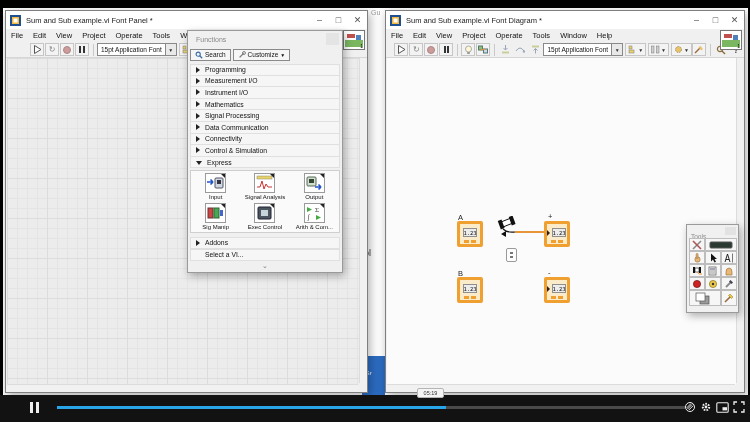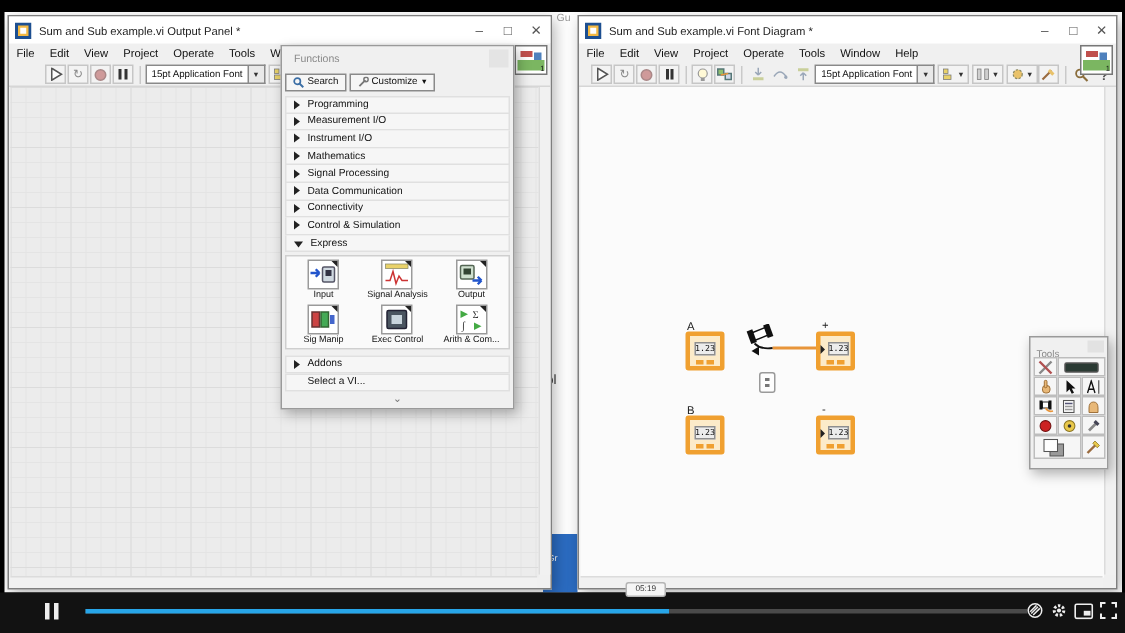--- a/index.html
+++ b/index.html
@@ -151,21 +151,21 @@
   <div class="frag" style="left:364px;top:248px;font-size:9px;color:#333;">ol</div>
   <div class="blue-box"><span>Gr</span></div>
 
   <div class="win" style="left:5px;top:10px;width:363px;height:383px;">
     <div class="titlebar">
       <svg class="win-icon" viewBox="0 0 11 11">
           <rect width="11" height="11" fill="#1d4f91"></rect>
           <rect x="2" y="2" width="7" height="7" fill="#f4b942"></rect>
           <rect x="3.5" y="3.5" width="4" height="4" fill="#fff"></rect>
         </svg>
-      <span class="title-text">Sum and Sub example.vi Output Panel *</span>
+      <span class="title-text">Sum and Sub example.vi Font Panel *</span>
       <div class="winbtns">
         <div class="winbtn">–</div>
         <div class="winbtn">□</div>
         <div class="winbtn">✕</div>
       </div>
     </div>
     <div class="menubar">
       <span class="menu-item">File</span>
       <span class="menu-item">Edit</span>
       <span class="menu-item">View</span>

